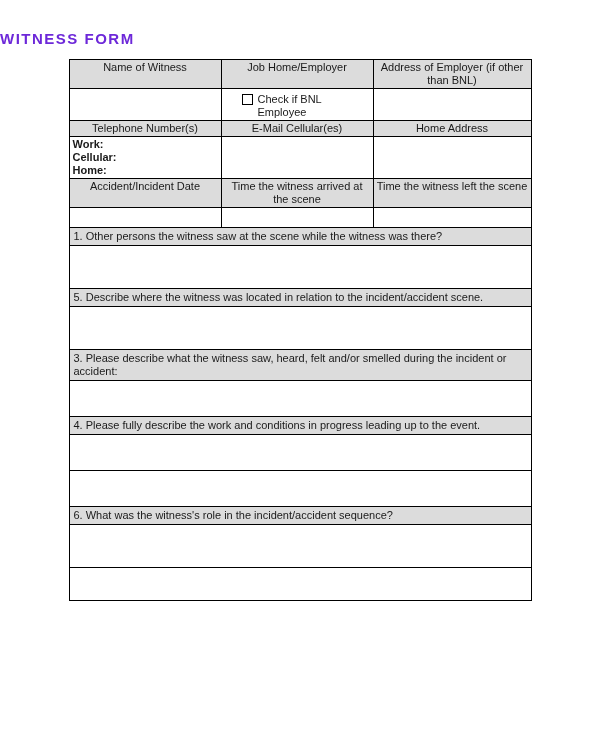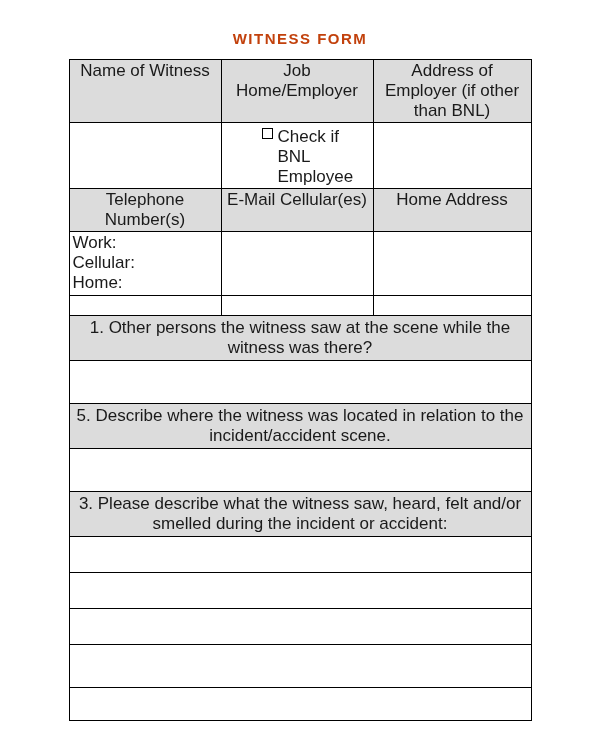--- a/index.html
+++ b/index.html
@@ -3,39 +3,39 @@
 <meta charset="utf-8">
 <style>
   :root { --header-bg: #dcdcdc; --border-color: #000000; }
   html, body { margin: 0; padding: 0; }
   body {
     width: 600px; height: 730px; background: #ffffff;
     font-family: "Liberation Sans", sans-serif; color: #1a1a1a;
   }
   .page { width: 600px; height: 730px; overflow: hidden; }
   .title {
-    text-align: center; font-weight: bold; font-size: 15px;
-    letter-spacing: 1.5px; margin: 30px 0 12px 0; color: #c2410c;
+    font-weight: bold; font-size: 15px;
+    letter-spacing: 1.5px; margin: 30px 0 12px 0; color: #6d28d9;
   }
   table.form {
     border-collapse: collapse; margin: 0 auto; width: 462px;
-    table-layout: fixed; font-size: 17px; line-height: 1.18;
+    table-layout: fixed; font-size: 11px; line-height: 1.18;
   }
   td { border: 1px solid var(--border-color); padding: 1px 3px; vertical-align: top; }
   tr.hdr td { background: var(--header-bg); text-align: center; }
-  td.q { background: var(--header-bg); text-align: center; padding: 2px 4px; }
+  td.q { background: var(--header-bg); text-align: left; padding: 2px 4px; }
   td.blank { background: #ffffff; }
   .r-check { height: 30px; }
   .r-phone { height: 40px; }
   .r-empty { height: 20px; }
   .a40 { height: 40px; }
   .a33 { height: 33px; }
   .a30 { height: 30px; }
-  .phone-line { display: block; }
-  .checkbox-cell { text-align: left; padding-left: 40px; padding-top: 4px; }
+  .phone-line { display: block; font-weight: bold; }
+  .checkbox-cell { text-align: left; padding-left: 20px; padding-top: 4px; }
   .cb {
     display: inline-block; width: 9px; height: 9px;
     border: 1px solid #000; background: #fff; margin-right: 5px;
     vertical-align: top; margin-top: 1px;
   }
   .cb-label { display: inline-block; width: 84px; text-align: left; vertical-align: top; }
 </style>
 </head>
 <body>
 
@@ -74,20 +74,25 @@
     <tr class="r-phone">
       <td>
         <span class="phone-line">Work:</span>
         <span class="phone-line">Cellular:</span>
         <span class="phone-line">Home:</span>
       </td>
       <td class="blank"></td>
       <td class="blank"></td>
     </tr>
 
+    <tr class="hdr">
+      <td>Accident/Incident Date</td>
+      <td>Time the witness arrived at the scene</td>
+      <td>Time the witness left the scene</td>
+    </tr>
 
     <tr class="r-empty">
       <td class="blank"></td>
       <td class="blank"></td>
       <td class="blank"></td>
     </tr>
 
     <tr>
       <td class="q" colspan="3">1.  Other persons the witness saw at the scene while the witness was there?</td>
     </tr>
@@ -103,27 +108,33 @@
     </tr>
 
     <tr>
       <td class="q" colspan="3">3. Please describe what the witness saw, heard, felt and/or smelled during the incident or accident:</td>
     </tr>
     <tr>
       <td class="blank a33" colspan="3"></td>
     </tr>
 
     <tr>
+      <td class="q" colspan="3">4.  Please fully describe the work and conditions in progress leading up to the event.</td>
+    </tr>
+    <tr>
       <td class="blank a33" colspan="3"></td>
     </tr>
 
     <tr>
       <td class="blank a33" colspan="3"></td>
     </tr>
 
+    <tr>
+      <td class="q" colspan="3">6.  What was the witness's role in the incident/accident sequence?</td>
+    </tr>
     <tr>
       <td class="blank a40" colspan="3"></td>
     </tr>
 
     <tr>
       <td class="blank a30" colspan="3"></td>
     </tr>
 
   </tbody>
     </table>

